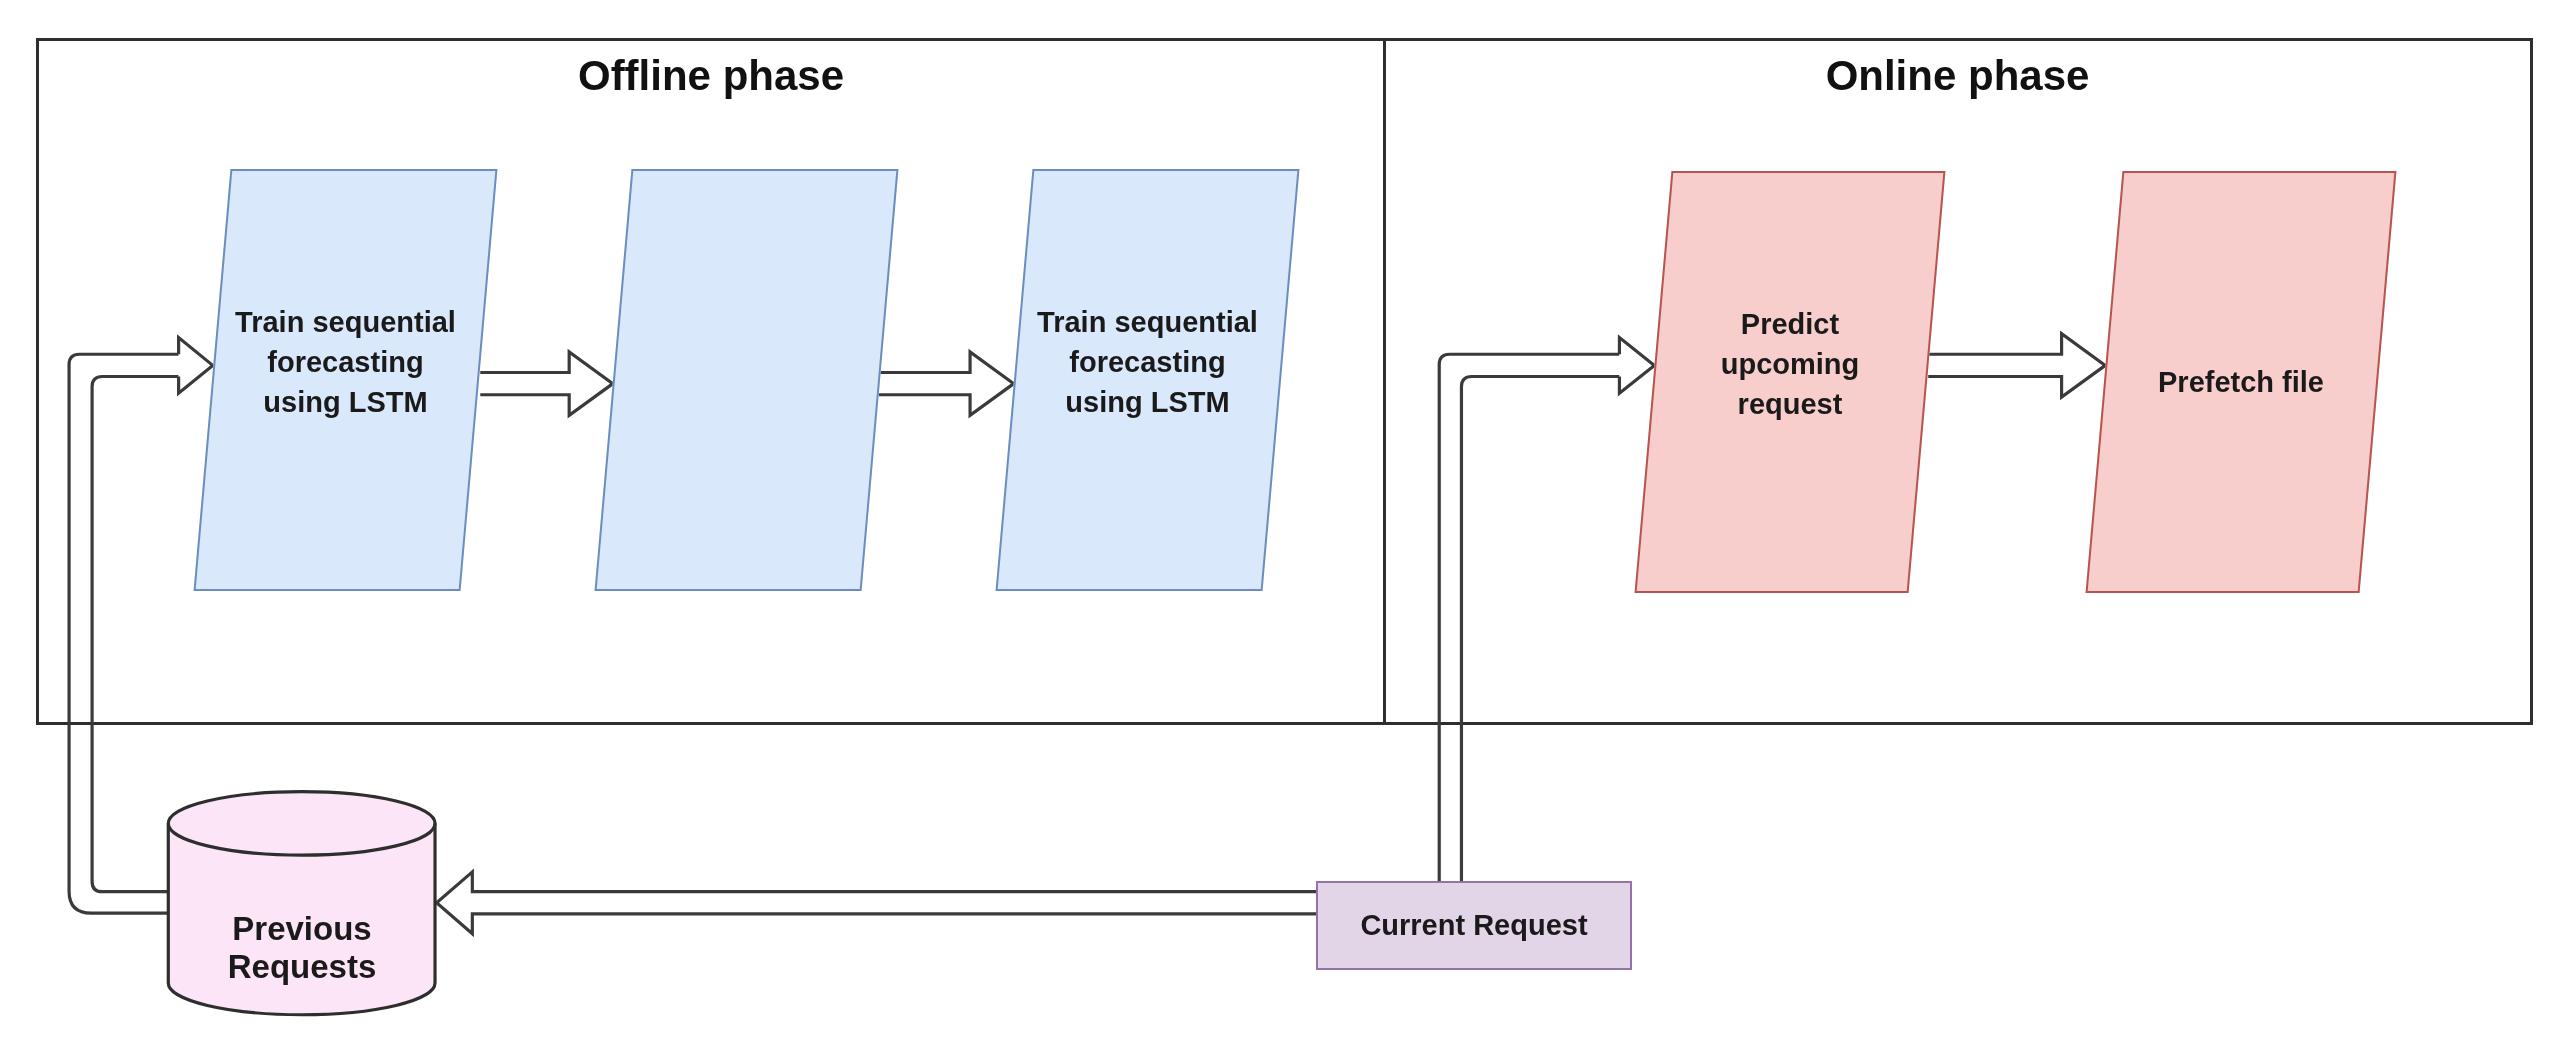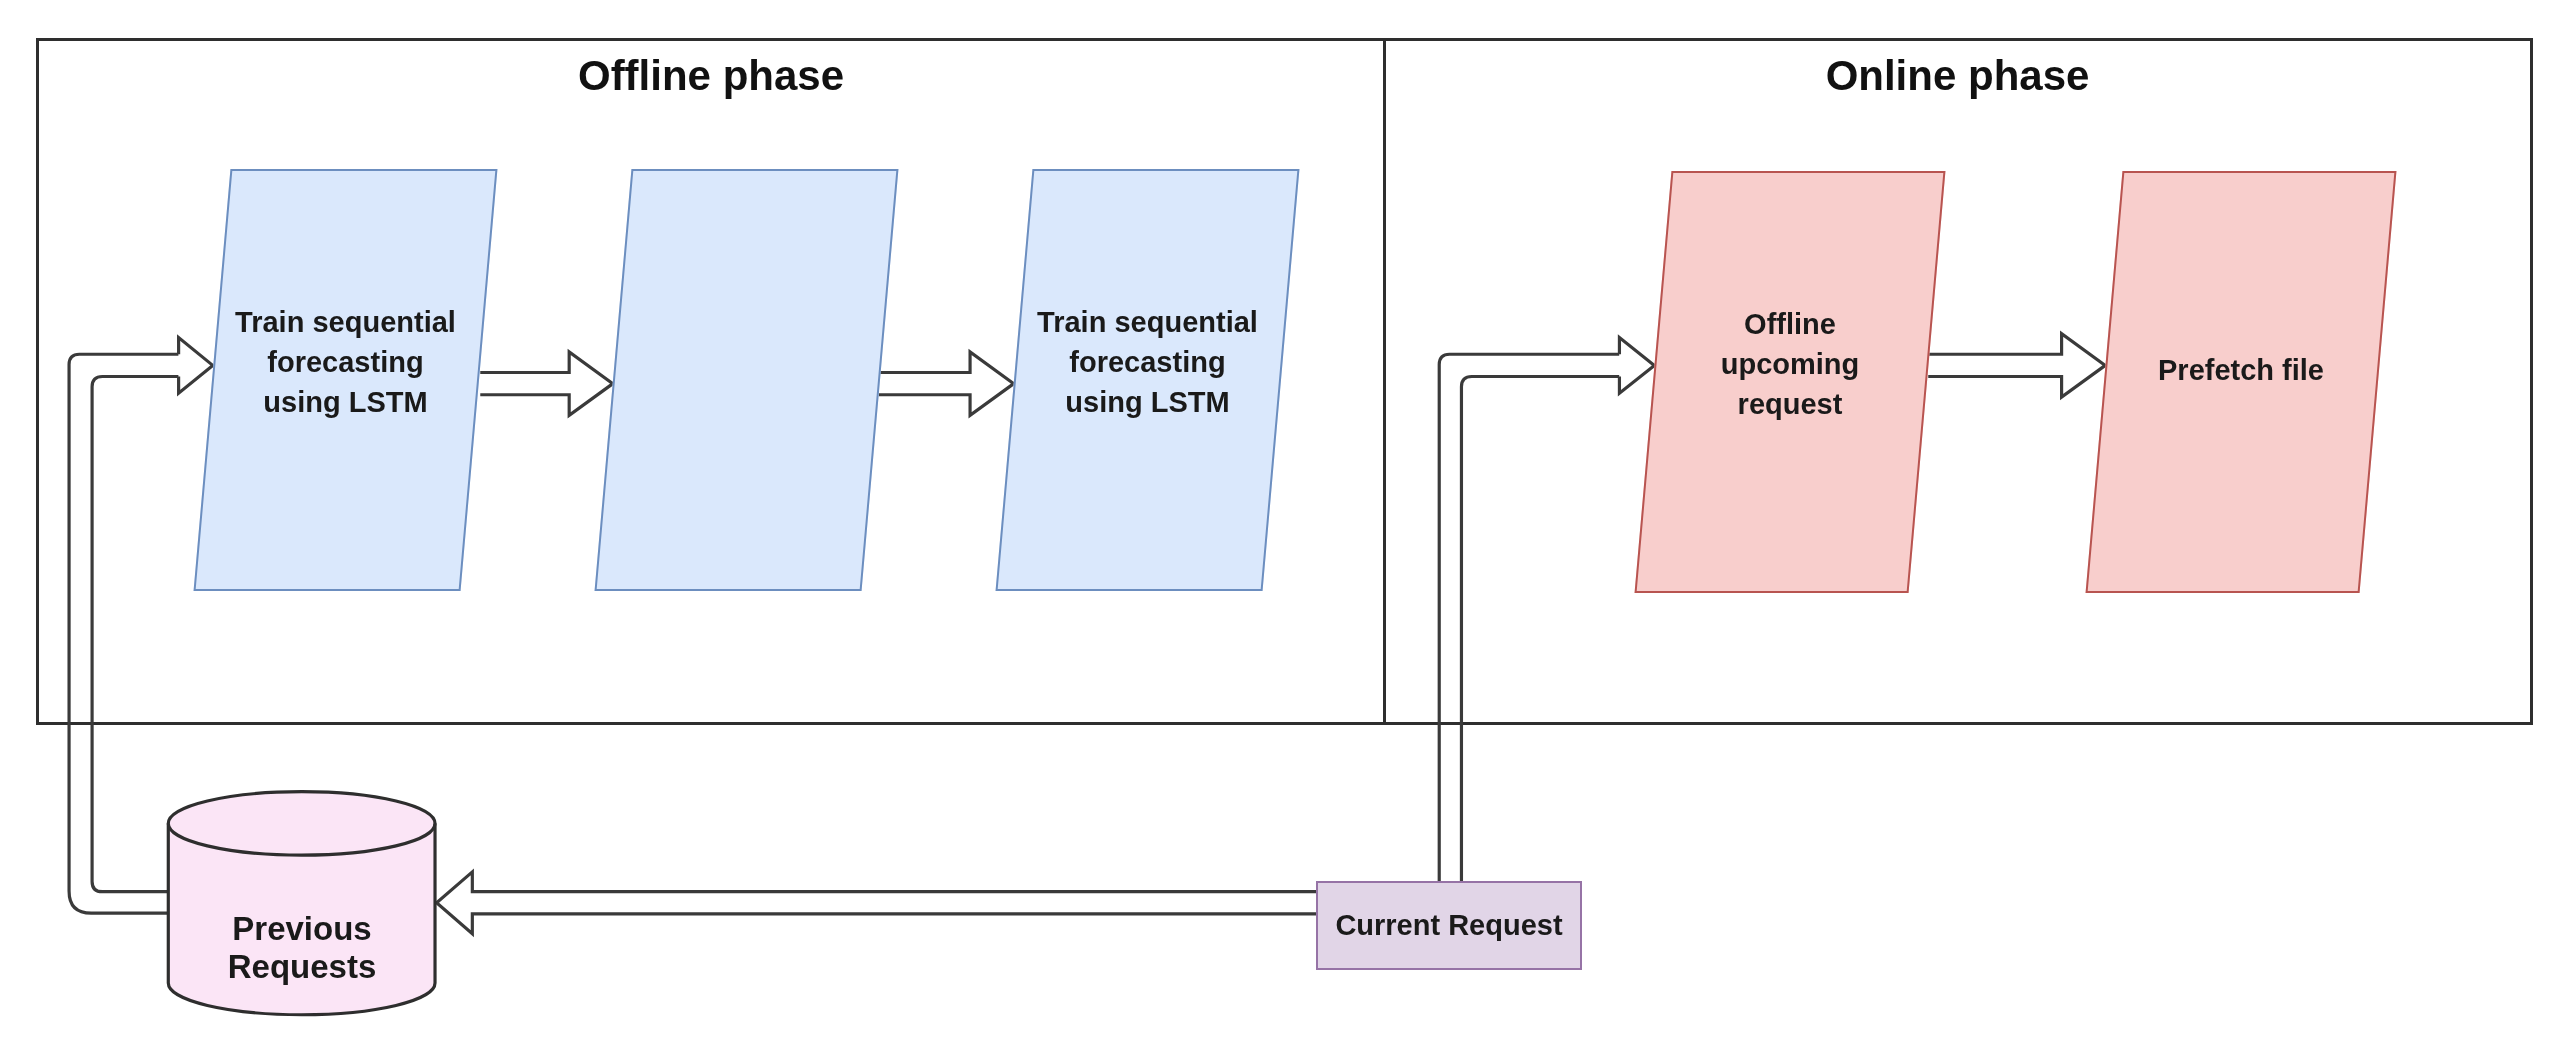--- a/index.html
+++ b/index.html
@@ -40,23 +40,23 @@
     text-align:center;
     font-size:29px;font-weight:bold;color:#1a1a1a;line-height:40px;
     padding:0 20.6px;box-sizing:border-box;
   }
   .n1{left:212px;top:169px;width:267px;height:422px;}
   .n2{left:613px;top:169px;width:267px;height:422px;}
   .n3{left:1014px;top:169px;width:267px;height:422px;}
   .n4{left:1653px;top:171px;width:274px;height:422px;}
   .n5{left:2104px;top:171px;width:274px;height:422px;}
   .node-label.high{padding-bottom:37px;}
-  .node-label.mid{padding-bottom:24px;}
+  .node-label.mid{padding-bottom:24px;margin-top:12px;}
   .current-request{
-    position:absolute;left:1316px;top:881px;width:266px;height:89px;
+    position:absolute;left:1316px;top:881px;width:316px;height:89px;
     background:#e1d5e7;border:2.4px solid #9673a6;box-sizing:border-box;
     display:flex;align-items:center;justify-content:center;
     font-size:29px;font-weight:bold;color:#1a1a1a;
   }
   .db-label{
     position:absolute;left:159px;top:910px;width:286px;
     text-align:center;
     font-size:33px;font-weight:bold;color:#1a1a1a;
   }
 </style>
@@ -102,21 +102,21 @@
 
   <div class="shape blue n1"></div>
   <div class="shape blue n2"></div>
   <div class="shape blue n3"></div>
 
   <div class="shape red n4"></div>
   <div class="shape red n5"></div>
 
   <div class="node-label high n1">Train sequential forecasting using LSTM</div>
   <div class="node-label high n3">Train sequential forecasting using LSTM</div>
-  <div class="node-label high n4">Offline upcoming request</div>
+  <div class="node-label high n4">Predict upcoming request</div>
   <div class="node-label mid n5">Prefetch file</div>
 
   <div class="db-label">Previous Requests</div>
 
   <div class="current-request">
     <span>Current Request</span>
   </div>
 
 </div>
 

